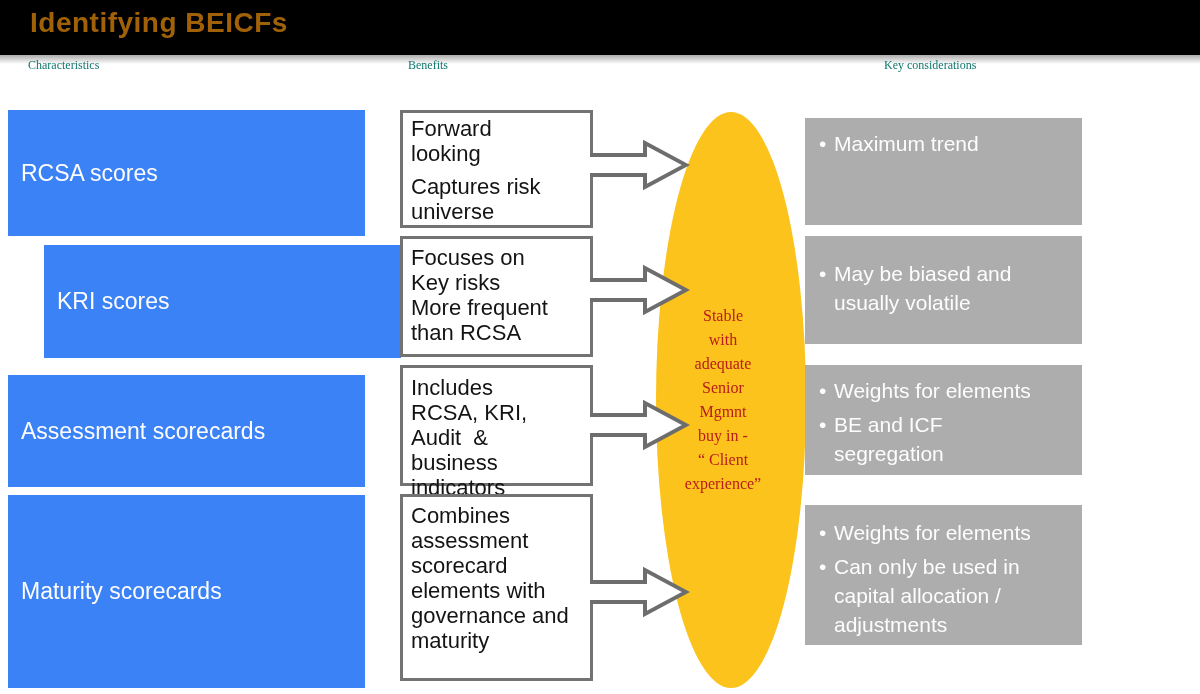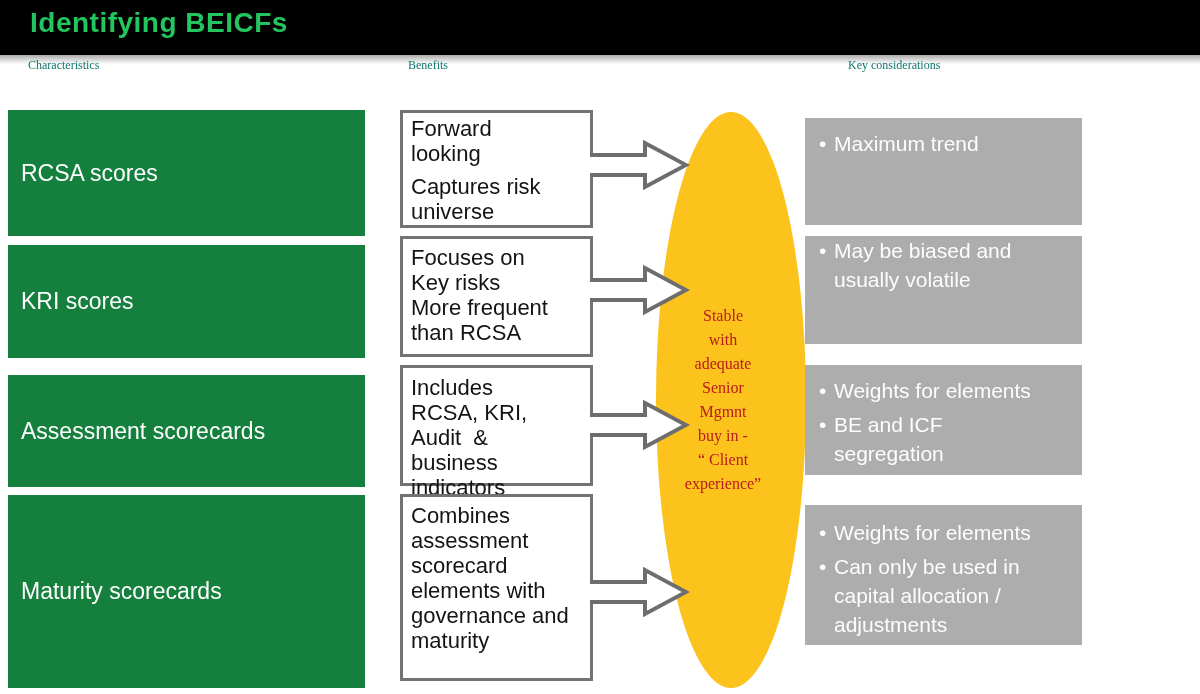--- a/index.html
+++ b/index.html
@@ -8,36 +8,36 @@
     font-family:"Liberation Sans",sans-serif;overflow:hidden;
   }
   
   .topbar{position:absolute;left:0;top:0;width:1200px;height:55px;background:#000;z-index:5;}
   .topbar::after{
     content:"";position:absolute;left:0;right:0;top:55px;height:9px;
     background:linear-gradient(rgba(70,70,70,.45),rgba(255,255,255,0));
   }
   .page-title{
     position:absolute;left:30px;top:7px;font-size:28px;font-weight:bold;
-    color:#22c55e;letter-spacing:.5px;
+    color:#a16207;letter-spacing:.5px;
   }
   
   .colhead{
     position:absolute;top:58px;font-family:"Liberation Serif",serif;
     font-size:12px;color:#0f766e;z-index:6;
   }
-  .colhead.c1{left:28px;} .colhead.c2{left:408px;} .colhead.c3{left:848px;font-family:Liberation Serif, serif;}
+  .colhead.c1{left:28px;} .colhead.c2{left:408px;} .colhead.c3{left:884px;font-family:Liberation Serif, serif;}
 
   
   .charbox{
-    position:absolute;left:8px;width:357px;background:#15803d;color:#fdfdfd;
+    position:absolute;left:8px;width:357px;background:#3b82f6;color:#fdfdfd;
     font-size:23px;display:flex;align-items:center;box-sizing:border-box;
     padding-left:13px;z-index:2;
   }
-  .r0{top:110px;height:126px;} .r1{top:245px;height:113px;}
+  .r0{top:110px;height:126px;} .r1{top:245px;height:113px;margin-left:36px;}
   .r2{top:375px;height:112px;} .r3{top:495px;height:193px;}
 
   
   .benefit{
     position:absolute;left:400px;width:193px;box-sizing:border-box;
     background:#fff;border:3px solid #737373;color:#141414;
     font-size:22px;line-height:25px;padding:3px 4px 0 8px;z-index:2;
   }
   .benefit p{margin:0 0 8px 0;white-space:pre-wrap;}
   .b0{top:110px;height:118px;}
@@ -60,21 +60,21 @@
     line-height:24px;color:#b91c1c;white-space:pre-wrap;
   }
 
   
   .consbox{
     position:absolute;left:805px;width:277px;background:#adadad;color:#fdfdfd;
     font-size:21px;line-height:29px;box-sizing:border-box;
     padding:11px 6px 0 14px;z-index:2;
   }
   .k0{top:118px;height:107px;}
-  .k1{top:236px;height:108px;display:flex;align-items:flex-start;padding-top:0;}
+  .k1{top:236px;height:108px;display:flex;align-items:center;padding-top:0;}
   .k2{top:365px;height:110px;}
   .k3{top:505px;height:140px;padding-top:13px;}
   .consbox ul{list-style:none;margin:0;padding:0;}
   .consbox li{position:relative;padding-left:15px;margin-bottom:5px;white-space:pre-wrap;}
   .consbox li::before{content:"\2022";position:absolute;left:0;top:0;}
 </style>
 </head>
 <body>
 
 <div class="slide">

